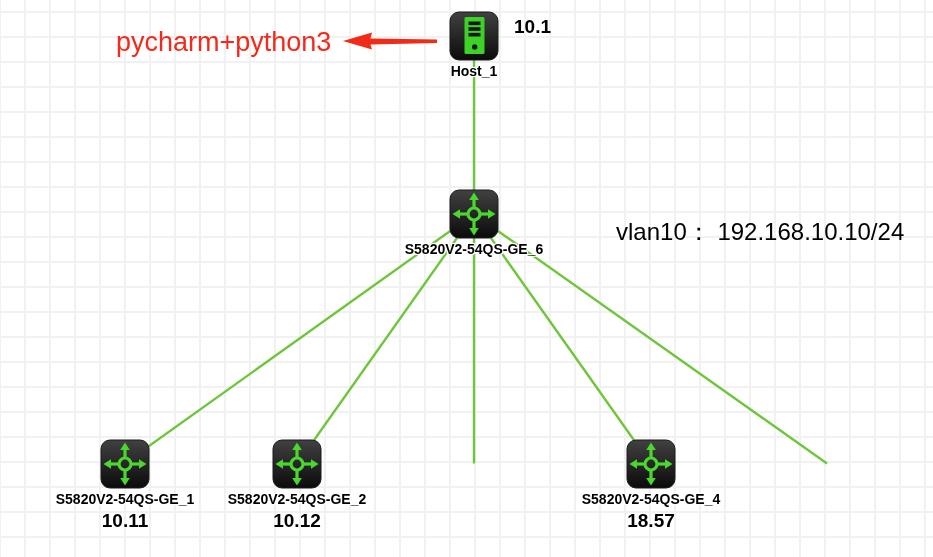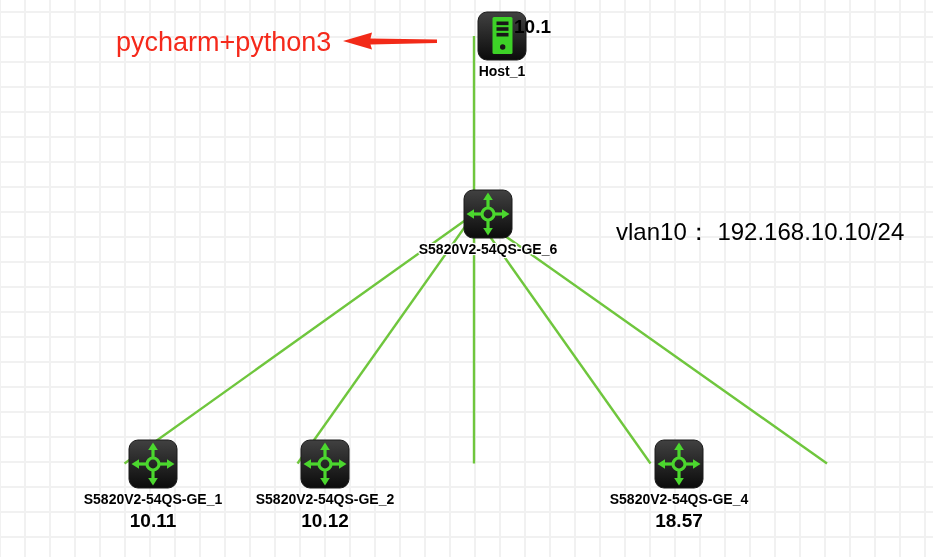--- a/index.html
+++ b/index.html
@@ -10,21 +10,21 @@
     background-image:
       linear-gradient(to bottom, #f1f1f1 2px, transparent 2px),
       linear-gradient(to right, #f1f1f1 2px, transparent 2px);
     background-size:25px 25px, 25px 25px;
     background-position:0 11px, 24px 0;
     font-family:"Liberation Sans", sans-serif;
     overflow:hidden;
   }
   svg.layer{position:absolute;left:0;top:0;width:933px;height:557px;}
   .links line{stroke:#6fc63d;stroke-width:2.4;}
-  .node{position:absolute;width:50px;height:50px;margin-left:28px;}
+  .node{position:absolute;width:50px;height:50px;}
   .node .dev-icon{display:block;width:50px;height:50px;cursor:pointer;}
   .dev-label{
     position:absolute;top:52px;left:50%;transform:translateX(-50%);
     white-space:nowrap;font-size:14px;font-weight:700;color:#000;
     text-shadow:-1px -1px 0 #fff,1px -1px 0 #fff,-1px 1px 0 #fff,1px 1px 0 #fff,0 0 3px #fff;
   }
   .dev-ip{
     position:absolute;top:71px;left:50%;transform:translateX(-50%);
     white-space:nowrap;font-size:19px;font-weight:700;color:#000;
     text-shadow:0 0 3px #fff;
@@ -69,21 +69,21 @@
     </svg>
     <div class="dev-label">Host_1</div>
   </div>
   <div class="free-text host-ip">10.1</div>
 
   <div class="free-text annotation">pycharm+python3</div>
   <svg class="layer" style="pointer-events:none">
     <polygon points="343,41 372,32.5 370.5,38.5 437,39.5 437,43 370.5,44.5 372,49.5" fill="#f22a18"></polygon>
   </svg>
 
-  <div class="node" style="left:435px;top:189px">
+  <div class="node" style="left:449px;top:189px">
     <svg class="dev-icon" viewBox="0 0 50 50">
       <rect x="1" y="1" width="48" height="48" rx="9" fill="url(#devbg)" stroke="#1a1a1a"></rect>
       <circle cx="25" cy="25" r="6" fill="none" stroke="#4bd72e" stroke-width="3.2"></circle>
       <path d="M25,18 L25,10" stroke="#4bd72e" stroke-width="3.2"></path>
         <polygon points="25,3.5 20.2,11 29.8,11" fill="#4bd72e"></polygon>
       <path d="M25,32 L25,40" stroke="#4bd72e" stroke-width="3.2"></path>
         <polygon points="25,46.5 20.2,39 29.8,39" fill="#4bd72e"></polygon>
       <path d="M18,25 L10,25" stroke="#4bd72e" stroke-width="3.2"></path>
         <polygon points="3.5,25 11,20.2 11,29.8" fill="#4bd72e"></polygon>
       <path d="M32,25 L40,25" stroke="#4bd72e" stroke-width="3.2"></path>

